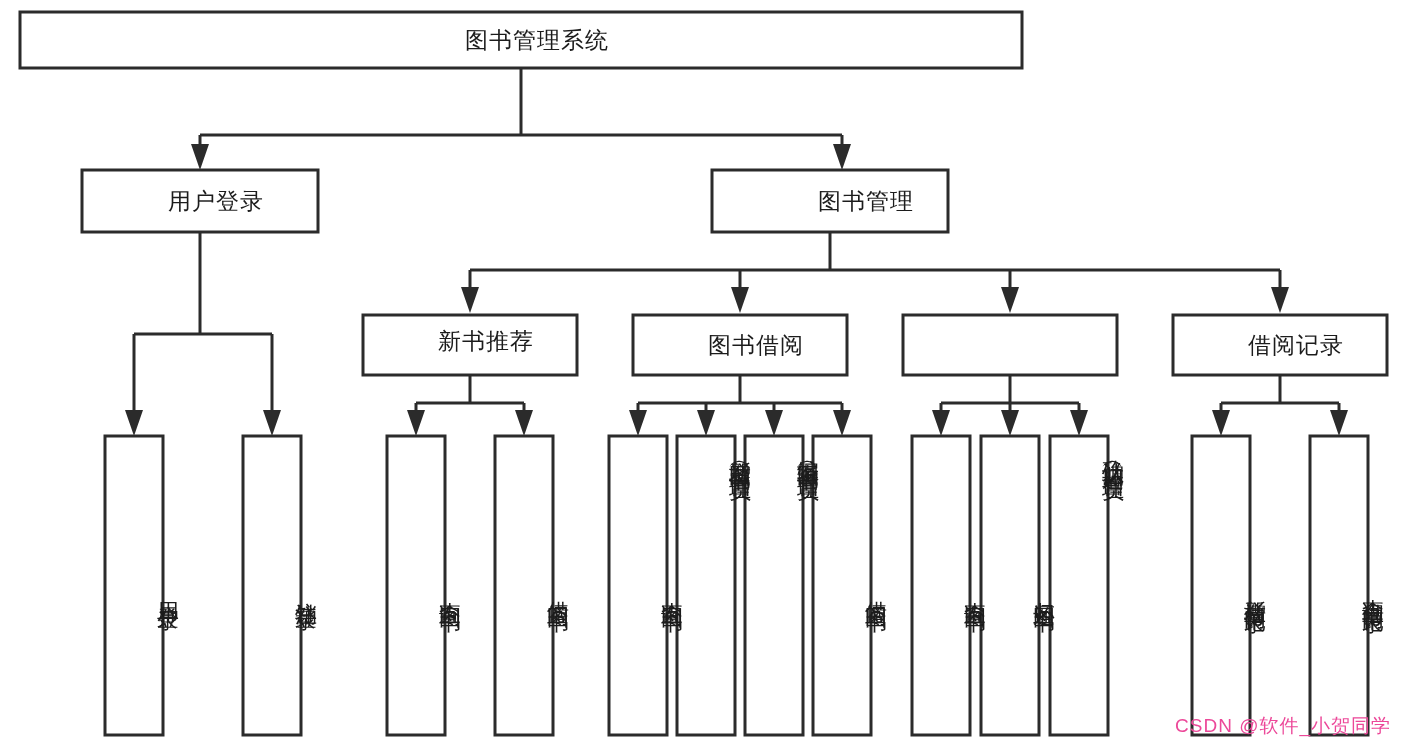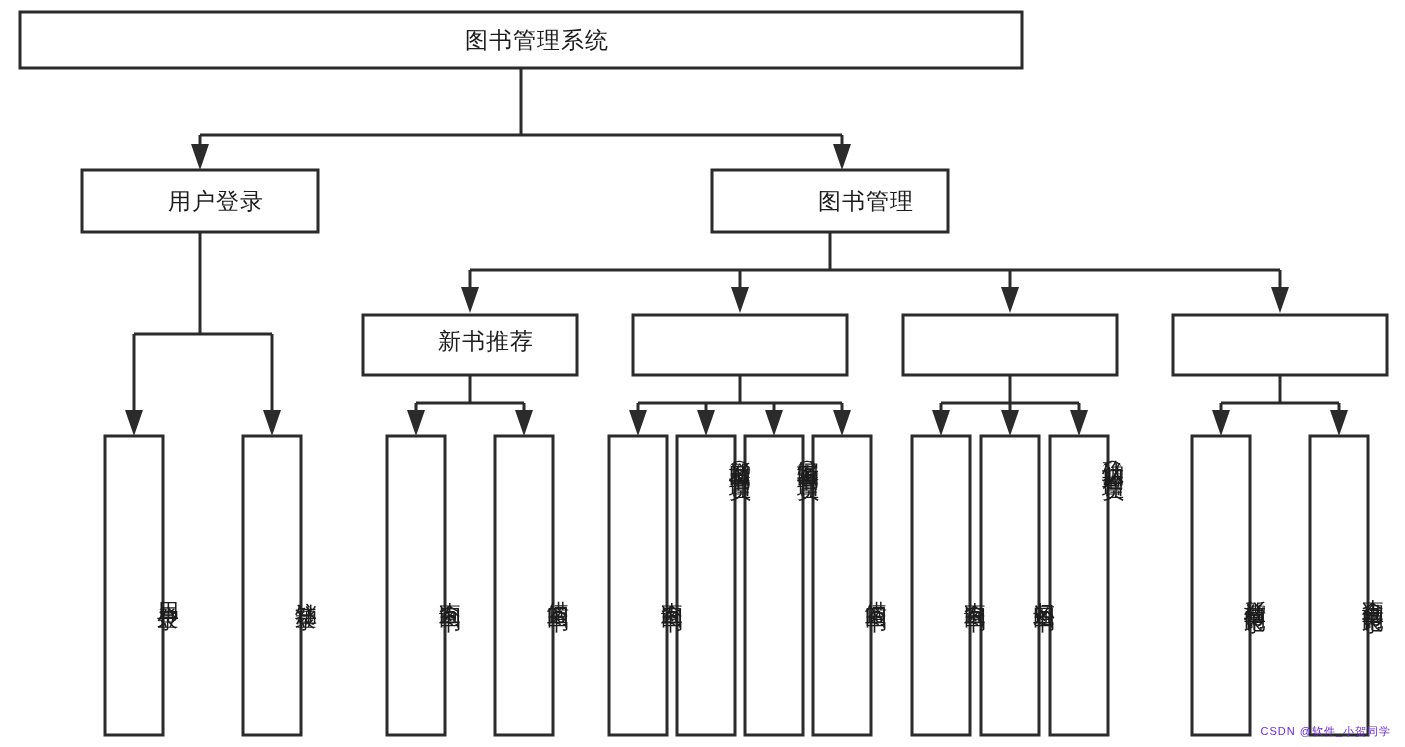--- a/index.html
+++ b/index.html
@@ -35,22 +35,22 @@
     letter-spacing:3px;
     padding-top:4px;
   }
   .node-label.v.top{
     justify-content:flex-start;
     padding-top:6px;
   }
   #watermark{
     position:absolute;
     right:14px;bottom:8px;
-    font-size:11px;
-    color:#6d28d9;
+    font-size:19px;
+    color:#ec4899;
     letter-spacing:1px;
     white-space:nowrap;
     margin-top:31px;
   }
 </style>
 </head>
 <body>
 
 <div id="diagram-root">
 
@@ -162,20 +162,22 @@
     <rect class="box-rect" x="1192" y="436" width="58" height="299"></rect>
     <rect class="box-rect" x="1310" y="436" width="58" height="299"></rect>
   </svg>
 
   <div class="node-label h" style="left:20px;top:12px;width:1002px;height:56px;">图书管理系统</div>
 
   <div class="node-label h" style="left:82px;top:170px;width:236px;height:62px;">用户登录</div>
   <div class="node-label h" style="left:712px;top:170px;width:276px;height:62px;">图书管理</div>
 
   <div class="node-label h" style="left:363px;top:311px;width:214px;height:60px;">新书推荐</div>
+  <div class="node-label h" style="left:633px;top:315px;width:214px;height:60px;">图书借阅</div>
+  <div class="node-label h" style="left:1173px;top:315px;width:214px;height:60px;">借阅记录</div>
 
   <div class="node-label v" style="left:105px;top:436px;width:58px;height:299px;">用户登录</div>
   <div class="node-label v" style="left:243px;top:436px;width:58px;height:299px;">注销登录</div>
 
   <div class="node-label v" style="left:387px;top:436px;width:58px;height:299px;">查询图书</div>
   <div class="node-label v" style="left:495px;top:436px;width:58px;height:299px;">借阅图书</div>
 
   <div class="node-label v" style="left:609px;top:436px;width:58px;height:299px;">查询图书</div>
   <div class="node-label v top" style="left:677px;top:436px;width:58px;height:299px;">新增图书（管理员）</div>
   <div class="node-label v top" style="left:745px;top:436px;width:58px;height:299px;">编辑图书（管理员）</div>

